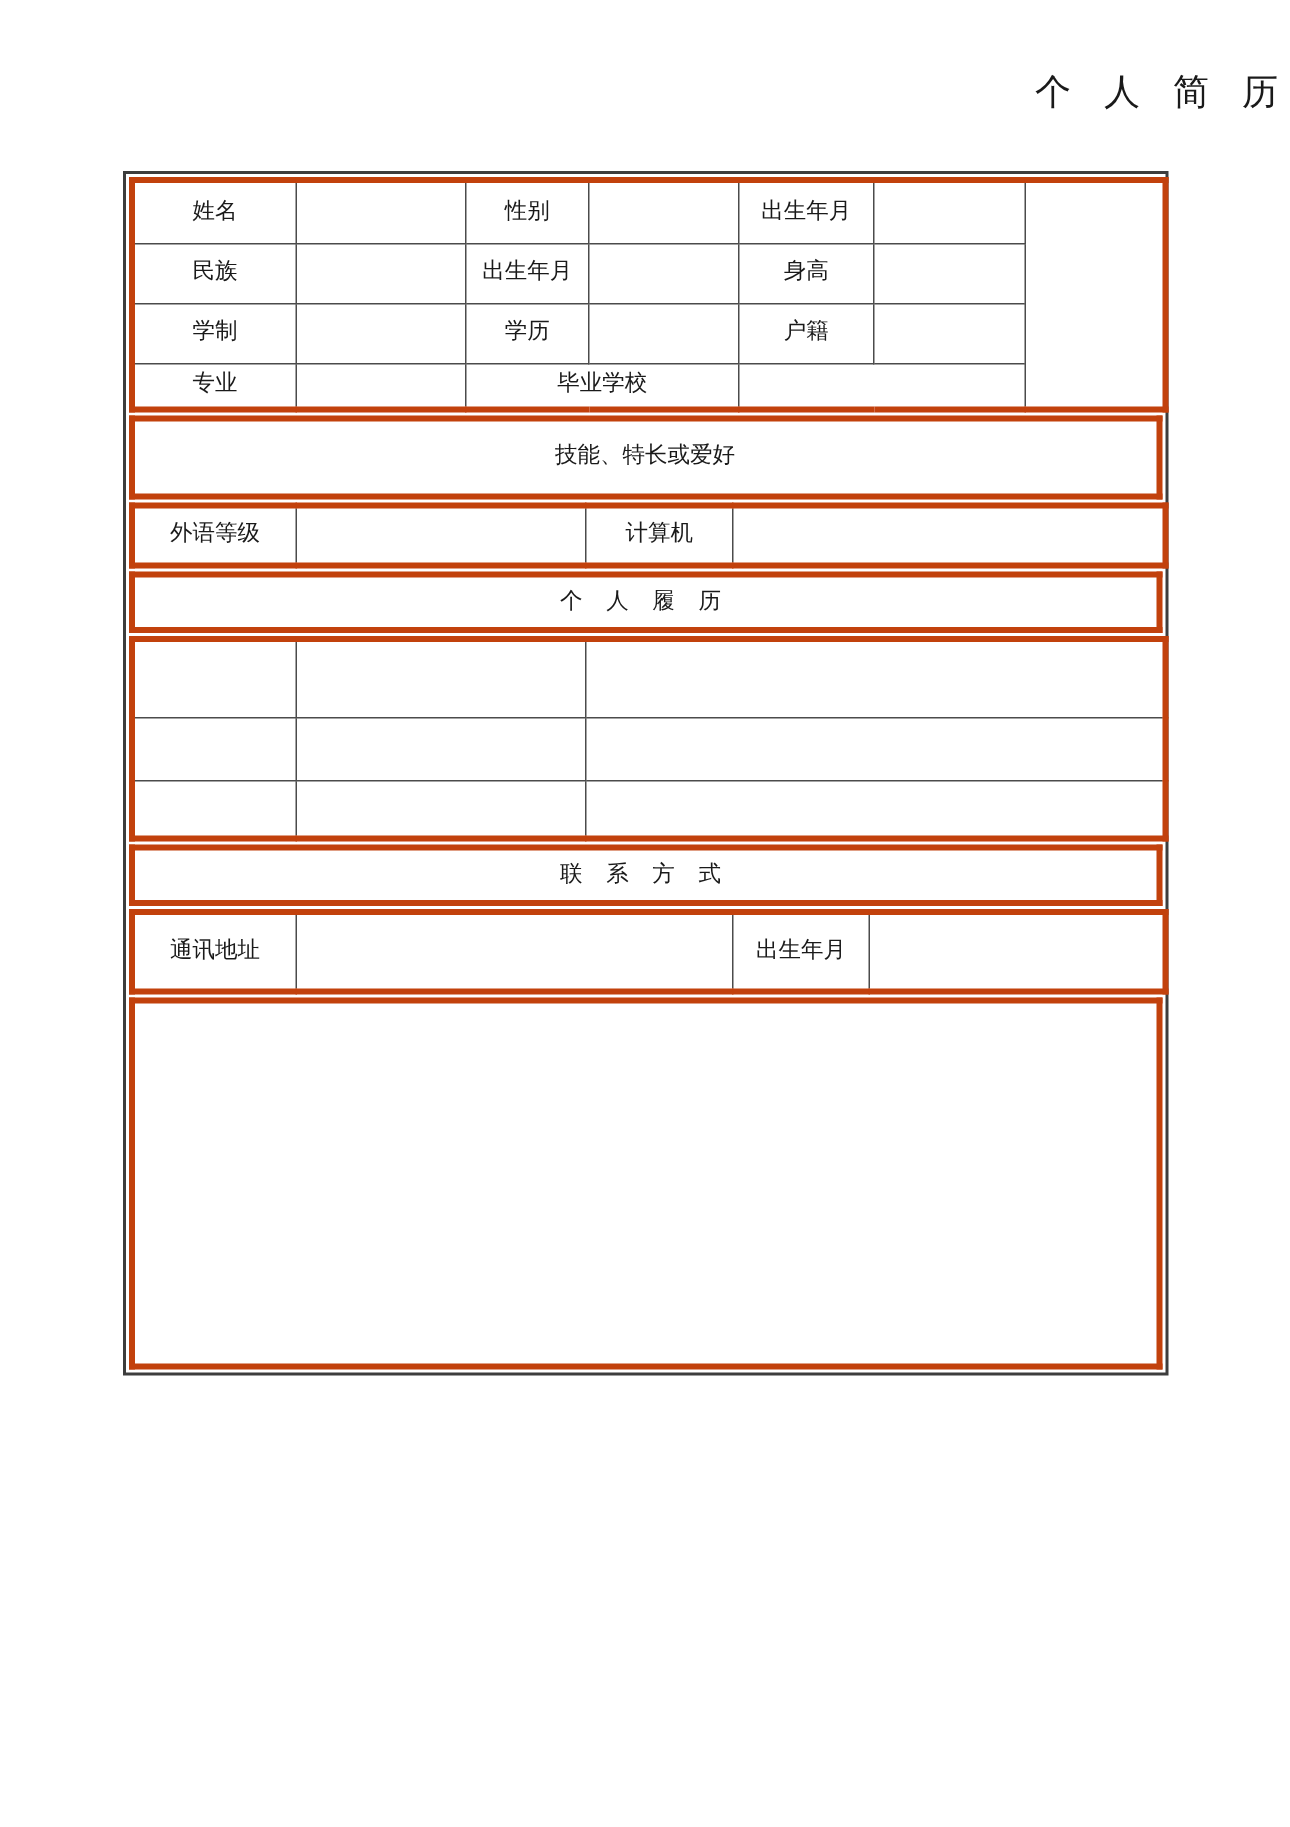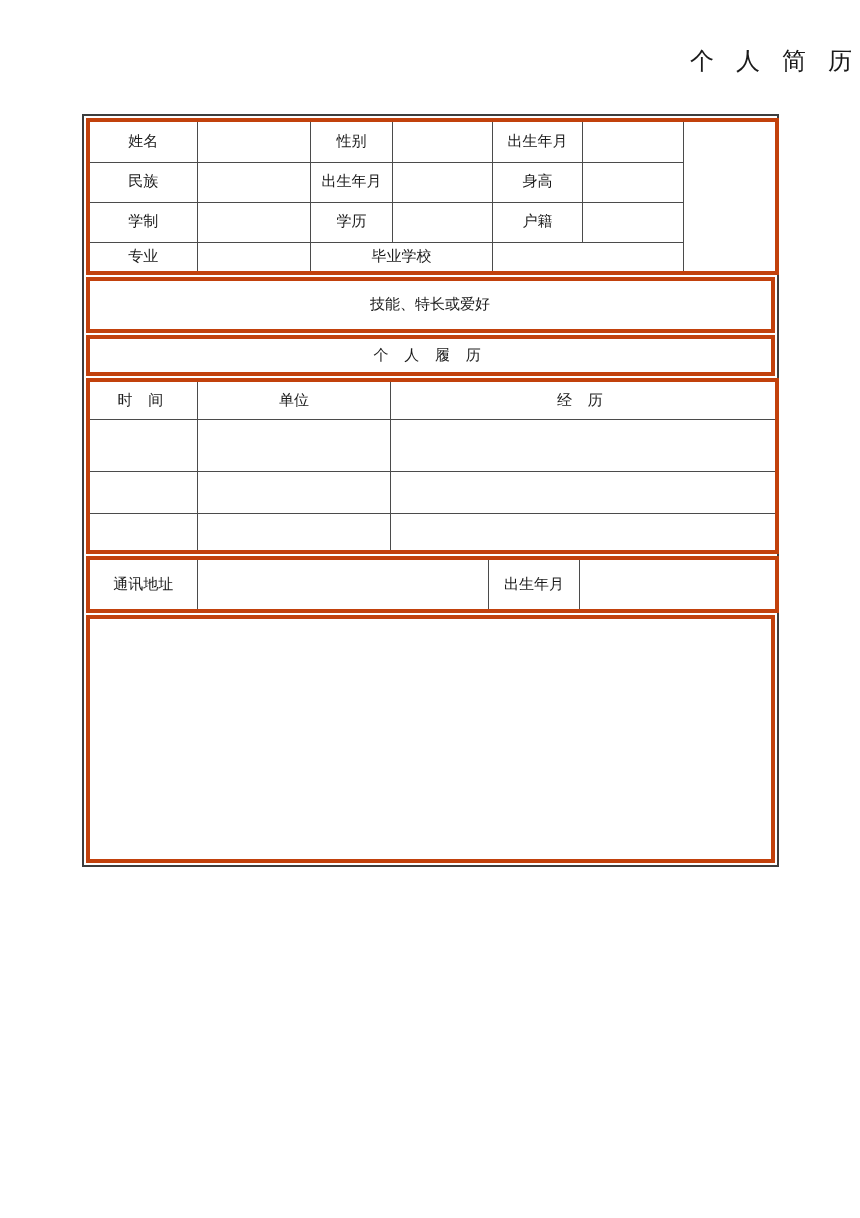--- a/index.html
+++ b/index.html
@@ -87,59 +87,77 @@
       </table>
 
     <table class="sec">
       <tbody>
           <tr class="r41">
         <td>技能、特长或爱好</td>
       </tr>
     </tbody>
       </table>
 
+    <table class="sec">
+      <colgroup>
+        <col style="width:110px">
+          <col style="width:193px">
+          <col style="width:98px">
+          <col style="width:288px">
+      </colgroup>
+      <tbody>
+          <tr class="r40">
+        <td class="lbl">外语等级</td>
+        <td class="val"></td>
+        <td class="lbl">计算机</td>
+        <td class="val"></td>
+      </tr>
+    </tbody>
+      </table>
 
     <table class="sec">
       <tbody>
           <tr class="r37">
         <td class="sp">个 人 履 历</td>
       </tr>
     </tbody>
       </table>
 
     <table class="sec">
       <colgroup>
         <col style="width:110px">
           <col style="width:193px">
           <col style="width:386px">
       </colgroup>
       <tbody>
-          <tr class="r39">
-        <td class="lbl sp">时 间</td>
-        <td class="lbl">单位</td>
-        <td class="lbl sp">经 历</td>
-      </tr>
       <tr class="r41">
         <td class="val"></td>
         <td class="val"></td>
         <td class="val"></td>
       </tr>
       <tr class="r42">
         <td class="val"></td>
         <td class="val"></td>
         <td class="val"></td>
       </tr>
       <tr class="r39">
         <td class="val"></td>
         <td class="val"></td>
         <td class="val"></td>
       </tr>
     </tbody>
       </table>
 
+    <table class="sec">
+      <tbody>
+          <tr class="r37">
+        <td class="sp">联 系 方 式</td>
+      </tr>
+    </tbody>
+      </table>
 
     <table class="sec">
       <colgroup>
         <col style="width:110px">
           <col style="width:291px">
           <col style="width:91px">
           <col style="width:197px">
       </colgroup>
       <tbody>
           <tr class="r53">

